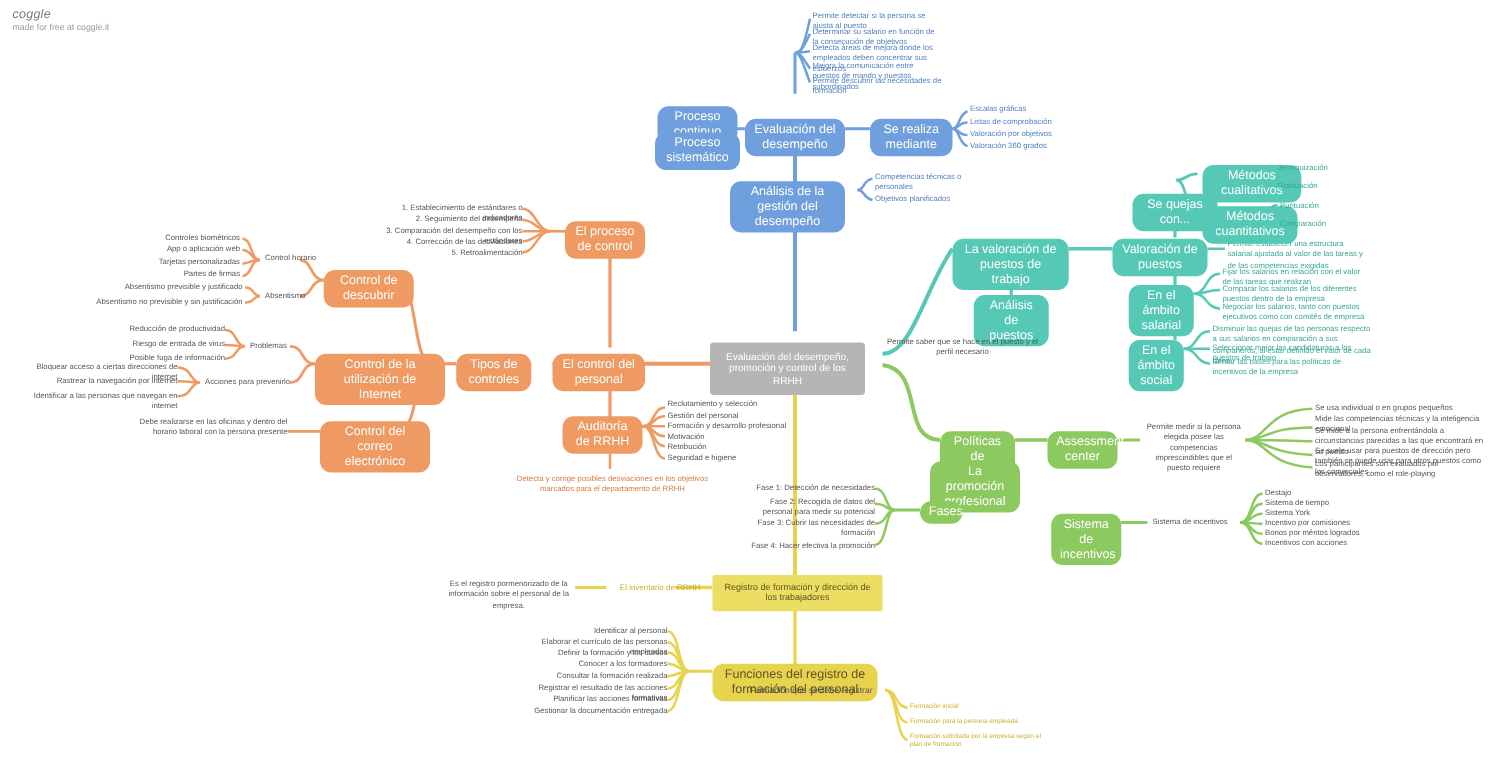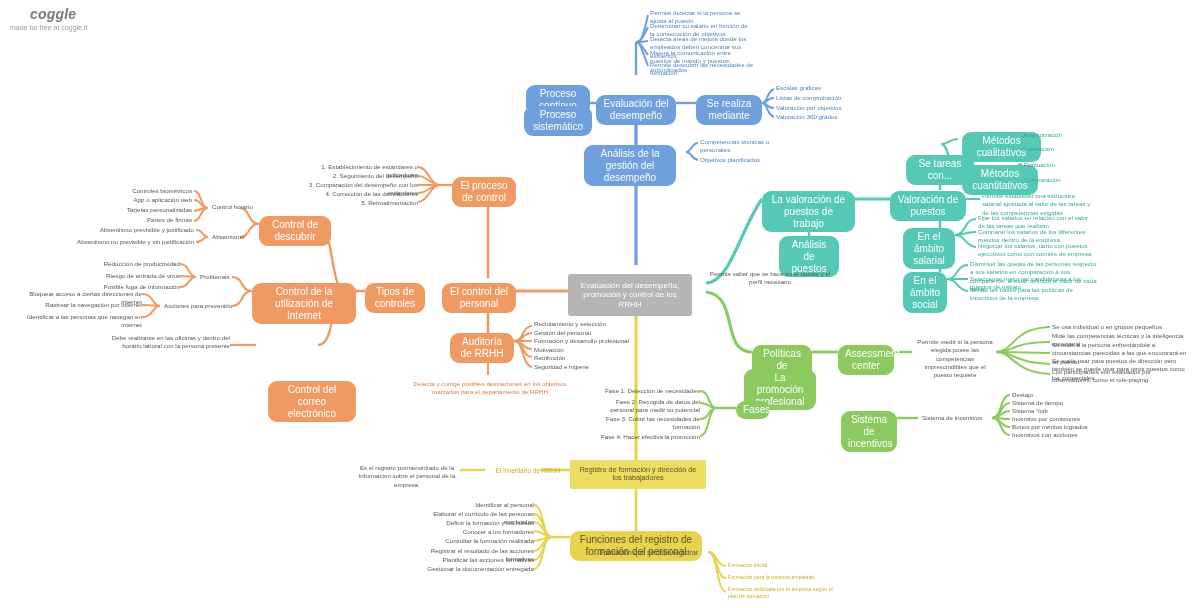--- a/index.html
+++ b/index.html
@@ -3,21 +3,21 @@
 <meta charset="utf-8">
 <style>
   html,body{margin:0;padding:0;background:#ffffff;}
   body{width:1200px;height:608px;position:relative;overflow:hidden;
        font-family:"Liberation Sans","DejaVu Sans",sans-serif;
        -webkit-font-smoothing:antialiased;}
   #canvas{position:absolute;left:0;top:0;width:1200px;height:608px;}
   svg.links{position:absolute;left:0;top:0;width:1200px;height:608px;pointer-events:none;}
 
   .brand{position:absolute;left:10px;top:6px;}
-  .brand .logo{font-size:14px;font-weight:bold;color:#7a7a7a;letter-spacing:.2px;font-style:italic;margin-left:20px;}
+  .brand .logo{font-size:10px;font-weight:normal;color:#7a7a7a;letter-spacing:.2px;font-style:italic;}
   .brand .sub{font-size:7px;color:#9a9a9a;margin-top:2px;}
 
   .node{position:absolute;box-sizing:border-box;text-align:center;
         line-height:1.18;white-space:pre-line;}
   .pill{border-radius:9px;padding:3px 7px;color:#ffffff;font-size:10px;}
   .leaf{color:#333;font-size:6.2px;background:transparent;padding:0;line-height:1.35;}
   .root{background:#b5b5b5;color:#ffffff;border-radius:3px;font-size:8px;padding:7px 10px;}
 
   .c-blue   {background:#6f9fdc;}
   .c-orange {background:#ef9a63;}
@@ -222,38 +222,38 @@
   <div class="node pill c-orange" style="left:252px;top:283px;width:104px;">Control de la utilización de Internet</div>
   <div class="node leaf t-gray al-l" style="left:200px;top:273px;width:50px;">Problemas</div>
   <div class="node leaf t-gray al-r" style="left:84px;top:260px;width:96px;">Reducción de productividad</div>
   <div class="node leaf t-gray al-r" style="left:84px;top:272px;width:96px;">Riesgo de entrada de virus</div>
   <div class="node leaf t-gray al-r" style="left:84px;top:283px;width:96px;">Posible fuga de información</div>
   <div class="node leaf t-gray al-l" style="left:164px;top:302px;width:88px;">Acciones para prevenirlo</div>
   <div class="node leaf t-gray al-r" style="left:10px;top:290px;width:132px;">Bloquear acceso a ciertas direcciones de internet</div>
   <div class="node leaf t-gray al-r" style="left:10px;top:301px;width:132px;">Rastrear la navegación por internet</div>
   <div class="node leaf t-gray al-r" style="left:10px;top:313px;width:132px;">Identificar a las personas que navegan en internet</div>
 
-  <div class="node pill c-orange" style="left:268px;top:337px;width:88px;margin-top:44px;">Control del correo electrónico</div>
+  <div class="node pill c-orange" style="left:256px;top:337px;width:88px;">Control del correo electrónico</div>
   <div class="node leaf t-gray al-r" style="left:100px;top:334px;width:130px;">Debe realizarse en las oficinas y dentro del horario laboral con la persona presente</div>
 
   <div class="node pill c-orange" style="left:450px;top:333px;width:64px;">Auditoría de RRHH</div>
   <div class="node leaf t-gray al-l" style="left:534px;top:320px;width:96px;">Reclutamiento y selección</div>
   <div class="node leaf t-gray al-l" style="left:534px;top:329px;width:96px;">Gestión del personal</div>
   <div class="node leaf t-gray al-l" style="left:534px;top:337px;width:100px;">Formación y desarrollo profesional</div>
   <div class="node leaf t-gray al-l" style="left:534px;top:346px;width:96px;">Motivación</div>
   <div class="node leaf t-gray al-l" style="left:534px;top:354px;width:96px;">Retribución</div>
   <div class="node leaf t-gray al-l" style="left:534px;top:363px;width:96px;">Seguridad e higiene</div>
   <div class="node leaf t-orange al-c" style="left:410px;top:380px;width:160px;">Detecta y corrige posibles desviaciones en los objetivos marcados para el departamento de RRHH</div>
 
   <div class="node pill c-teal" style="left:762px;top:191px;width:93px;">La valoración de puestos de trabajo</div>
 
   <div class="node pill c-teal" style="left:890px;top:191px;width:76px;">Valoración de puestos</div>
   <div class="node leaf t-teal al-l" style="left:982px;top:192px;width:110px;">Permite establecer una estructura salarial ajustada al valor de las tareas y de las competencias exigidas</div>
 
-  <div class="node pill c-teal" style="left:906px;top:155px;width:68px;">Se tareas con...</div>
+  <div class="node pill c-teal" style="left:906px;top:155px;width:68px;">Se quejas con...</div>
   <div class="node pill c-teal" style="left:962px;top:132px;width:79px;">Métodos cualitativos</div>
   <div class="node leaf t-teal al-l" style="left:1022px;top:131px;width:70px;">Jerarquización</div>
   <div class="node leaf t-teal al-l" style="left:1022px;top:145px;width:70px;">Graduación</div>
   <div class="node pill c-teal" style="left:962px;top:165px;width:76px;">Métodos cuantitativos</div>
   <div class="node leaf t-teal al-l" style="left:1024px;top:161px;width:70px;">Puntuación</div>
   <div class="node leaf t-teal al-l" style="left:1024px;top:176px;width:70px;">Comparación</div>
 
   <div class="node pill c-teal" style="left:903px;top:228px;width:52px;">En el ámbito salarial</div>
   <div class="node leaf t-teal al-l" style="left:978px;top:214px;width:118px;">Fijar los salarios en relación con el valor de las tareas que realizan</div>
   <div class="node leaf t-teal al-l" style="left:978px;top:228px;width:118px;">Comparar los salarios de los diferentes puestos dentro de la empresa</div>

